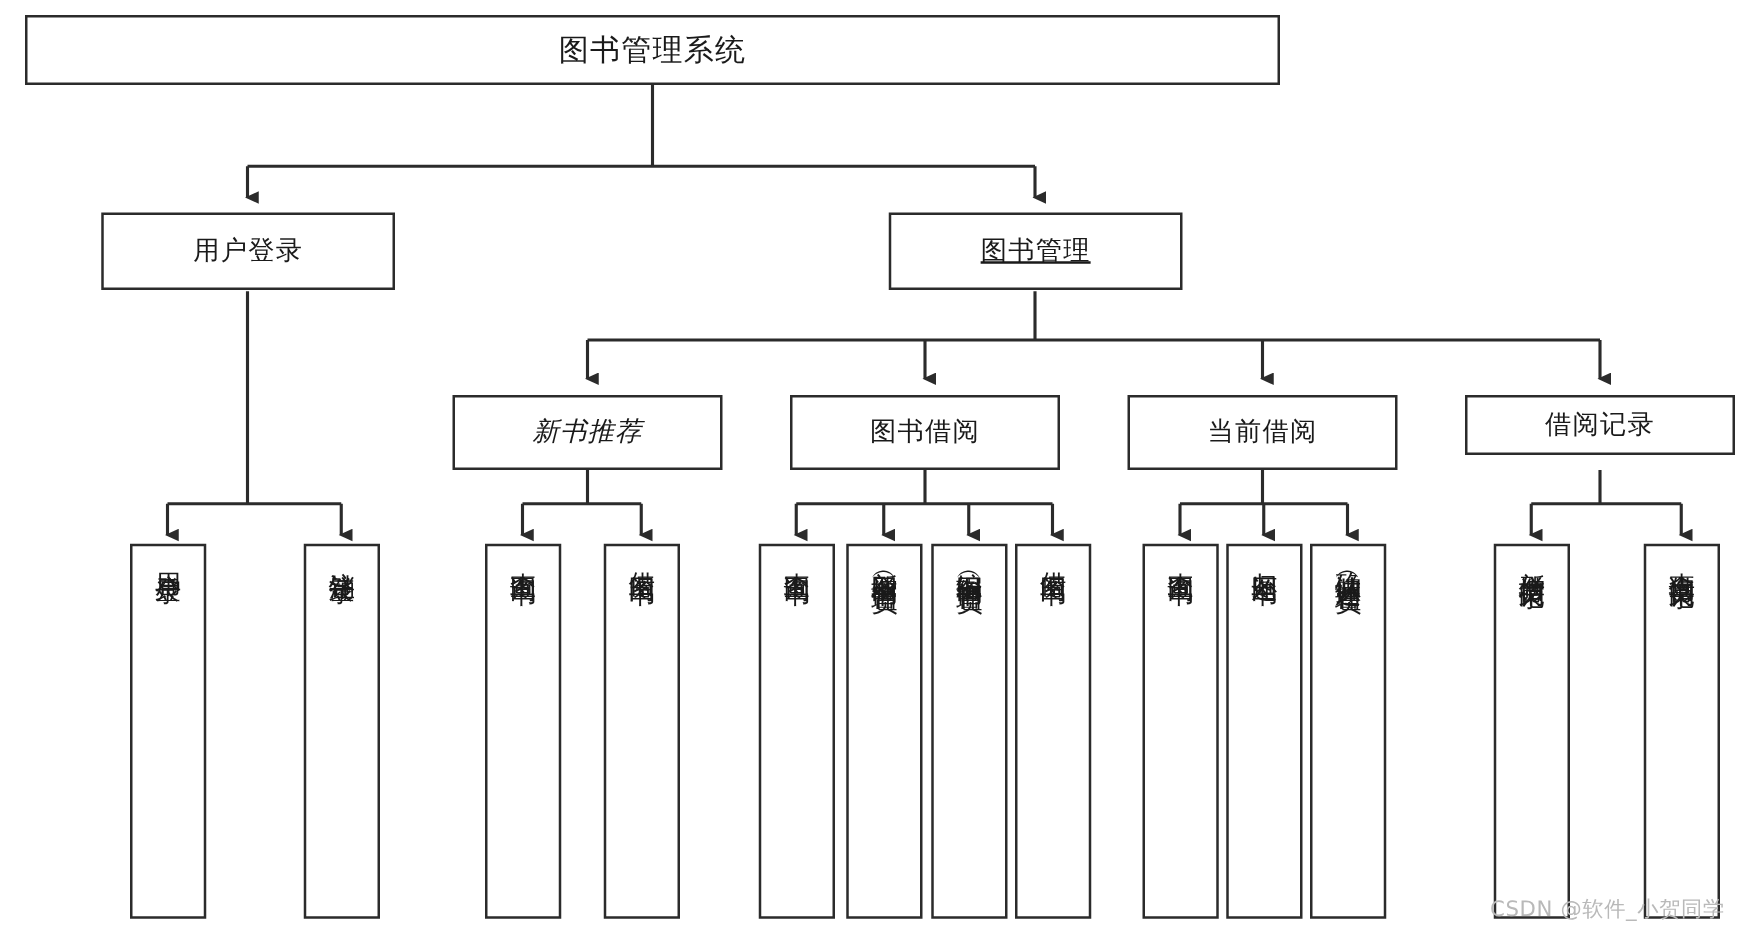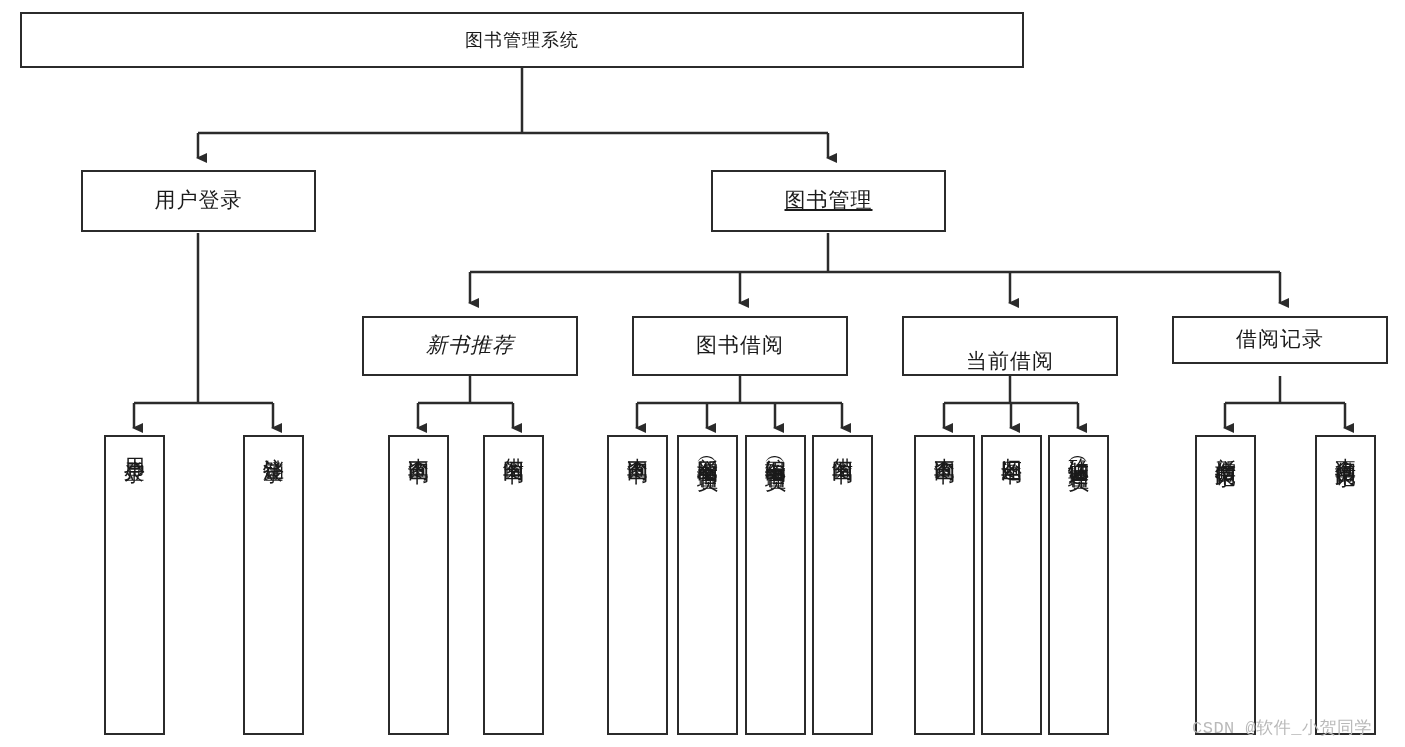--- a/index.html
+++ b/index.html
@@ -35,21 +35,21 @@
     align-items: center;
     justify-content: center;
     color: #1a1a1a;
   }
   .node-h {
     font-size: 21px;
     letter-spacing: 1px;
     line-height: 1.2;
     white-space: nowrap;
   }
-  .node-root .label { font-size: 18px; }
+  .node-root .label { font-size: 24px; }
   .node-v {
     align-items: flex-start;
     justify-content: center;
     padding-top: 4px;
   }
   .node-v .label {
     writing-mode: vertical-rl;
     text-orientation: upright;
     font-size: 21px;
     line-height: 1.15;
@@ -131,21 +131,21 @@
   <div class="node node-h" style="left:711px; top:170px; width:235px; height:62px;text-decoration:underline;">
     <span class="label">图书管理</span>
   </div>
 
   <div class="node node-h" style="left:362px; top:316px; width:216px; height:60px;font-style:italic;">
     <span class="label">新书推荐</span>
   </div>
   <div class="node node-h" style="left:632px; top:316px; width:216px; height:60px;">
     <span class="label">图书借阅</span>
   </div>
-  <div class="node node-h" style="left:902px; top:316px; width:216px; height:60px;align-items:flex-end;">
+  <div class="node node-h" style="left:902px; top:316px; width:216px; height:60px;">
     <span class="label">当前借阅</span>
   </div>
   <div class="node node-h" style="left:1172px; top:316px; width:216px; height:48px;">
     <span class="label">借阅记录</span>
   </div>
 
   <div class="node node-v" style="left:104px; top:435px; width:61px; height:300px;">
     <span class="label">用户登录</span>
   </div>
   <div class="node node-v" style="left:243px; top:435px; width:61px; height:300px;">
@@ -182,15 +182,15 @@
     <span class="label">确认归还（管理员）</span>
   </div>
 
   <div class="node node-v" style="left:1195px; top:435px; width:61px; height:300px;">
     <span class="label">新增借阅记录</span>
   </div>
   <div class="node node-v" style="left:1315px; top:435px; width:61px; height:300px;">
     <span class="label">查询借阅记录</span>
   </div>
 
-  <div class="watermark" style="left:1192px; top:716px;font-family:Liberation Mono, monospace;">CSDN @软件_小贺同学</div>
+  <div class="watermark" style="left:1192px; top:716px;">CSDN @软件_小贺同学</div>
 
 </div>
 
 </body></html>

